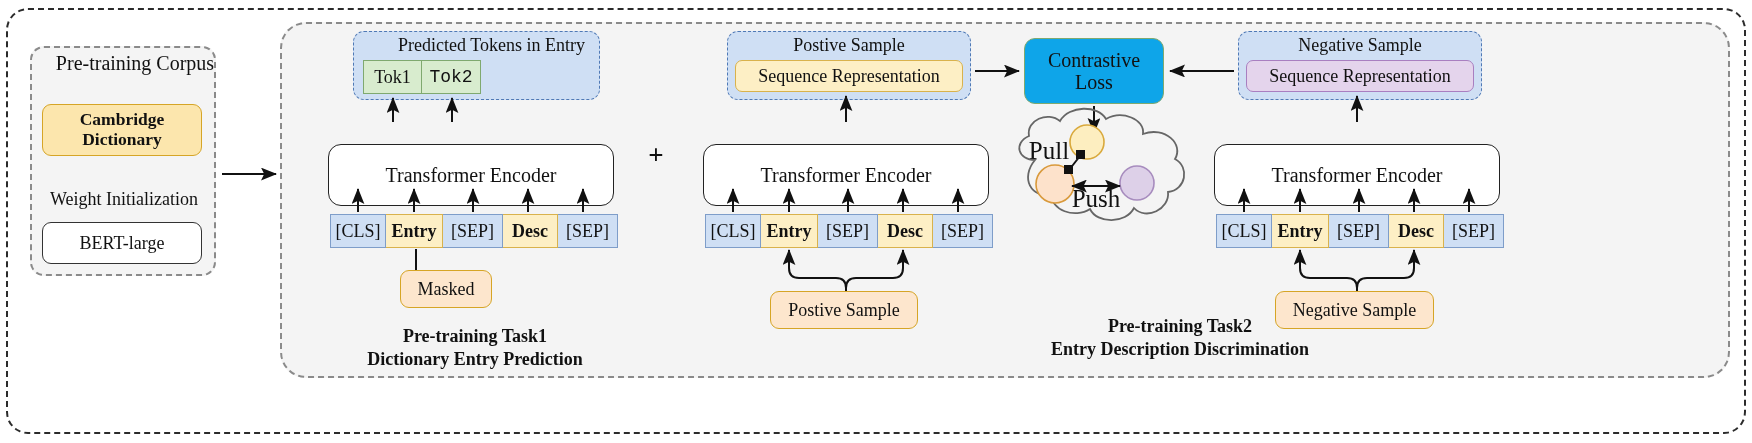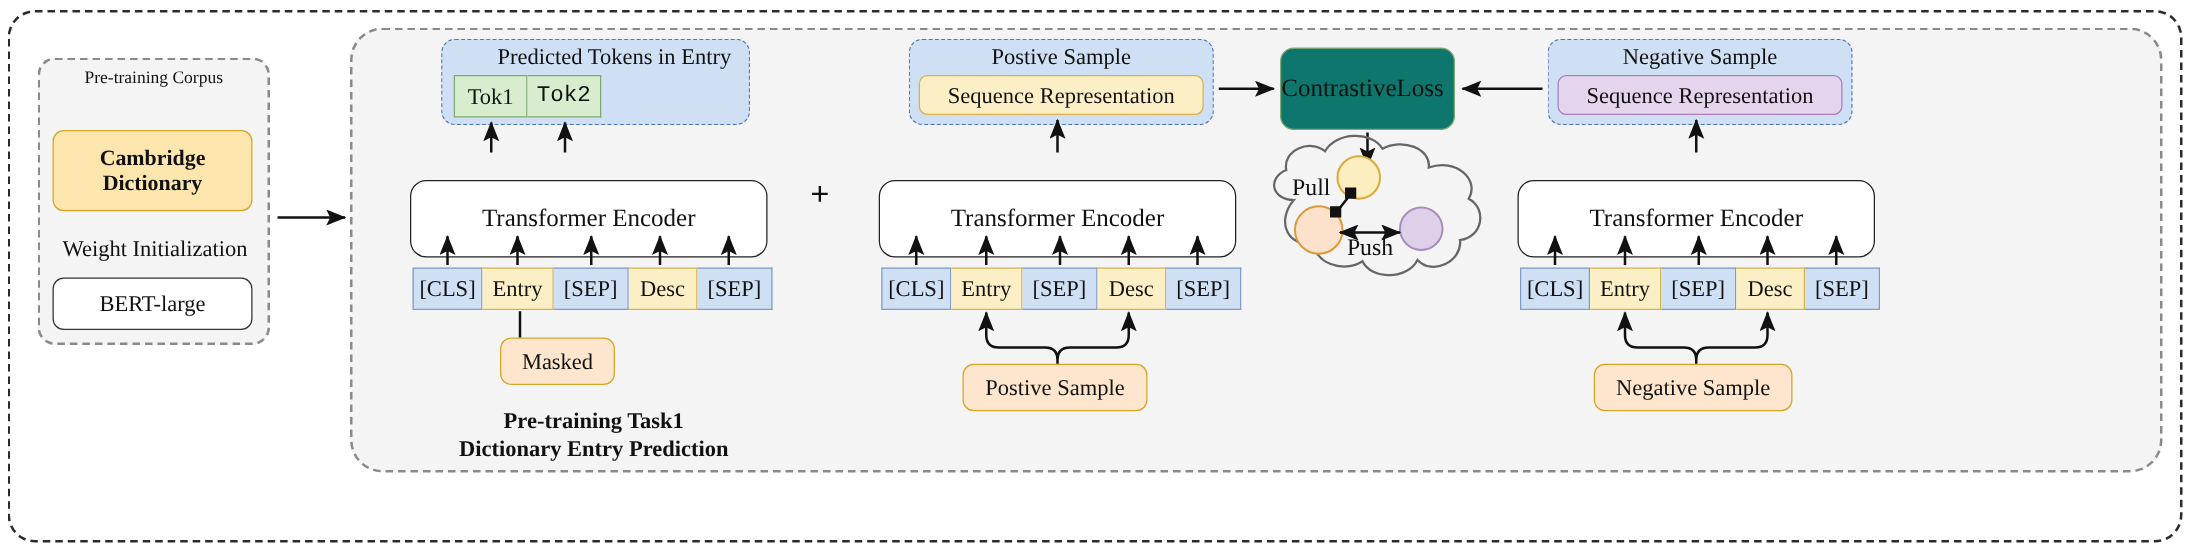--- a/index.html
+++ b/index.html
@@ -13,26 +13,26 @@
     left:6px;top:8px;width:1740px;height:426px;
     border:2px dashed #2b2b2b;border-radius:22px;background:#ffffff;
   }
 
   
   .corpus-panel{
     left:30px;top:46px;width:186px;height:230px;
     border:2px dashed #8a8a8a;border-radius:14px;background:#f4f4f4;
   }
   .corpus-label{
-    left:30px;top:50px;width:186px;height:26px;
-    display:flex;align-items:center;justify-content:center;
-    font-size:14px;color:#111;
+    left:42px;top:50px;width:186px;height:26px;
+    display:flex;align-items:center;justify-content:center;
+    font-size:20px;color:#111;
   }
   .cambridge-box{
-    left:42px;top:104px;width:160px;height:65px;
+    left:42px;top:104px;width:160px;height:52px;
     background:#fce6ad;border:1.5px solid #d6a526;border-radius:9px;
     display:flex;flex-direction:column;align-items:center;justify-content:center;
     font-weight:bold;font-size:17.5px;color:#111;line-height:1.12;
   }
   .weight-label{
     left:26px;top:186px;width:196px;height:26px;
     display:flex;align-items:center;justify-content:center;
     font-size:18px;color:#111;
   }
   .bert-box{
@@ -53,21 +53,21 @@
     height:62px;background:#ffffff;border:1.8px solid #222;border-radius:13px;
     display:flex;align-items:center;justify-content:center;
     font-size:20px;color:#111;margin-top:20px;
   }
   .tokrow{height:34px;display:flex;}
   .tok{
     height:34px;border:1.2px solid #7e9dc9;background:#cfdff4;
     display:flex;align-items:center;justify-content:center;
     font-size:18px;color:#111;box-sizing:border-box;
   }
-  .tok.y{border-color:#d9b24c;background:#fdefc5;}
+  .tok.y{border-color:#d9b24c;background:#fdefc5;font-weight:bold;}
 
   .predbox{
     background:#cfdff4;border:1.7px dashed #4f79b5;border-radius:11px;
   }
   .predtitle{
     font-size:18px;color:#111;text-align:center;
   }
   .tokg{
     border:1.2px solid #7fa96f;background:#d8ecce;
     display:flex;align-items:center;justify-content:center;
@@ -87,37 +87,37 @@
   .seqrep.neg{background:#e4d4ec;border:1.5px solid #a97fc0;}
 
   .roundedtag{
     border:1.5px solid #d6a526;background:#fde6cd;border-radius:9px;
     display:flex;align-items:center;justify-content:center;
     font-size:18px;color:#111;box-sizing:border-box;height:38px;
   }
 
   .closs{
     left:1024px;top:38px;width:140px;height:66px;
-    background:#0f766e;border:1.6px solid #7fa96f;border-radius:11px;
-    display:flex;align-items:center;justify-content:flex-start;
+    background:#0ea5e9;border:1.6px solid #7fa96f;border-radius:11px;
+    display:flex;flex-direction:column;align-items:center;justify-content:center;
     font-size:20px;color:#111;line-height:1.1;
   }
 
   .plus{
     left:641px;top:140px;width:30px;height:30px;
     display:flex;align-items:center;justify-content:center;
     font-size:27px;font-weight:bold;color:#111;
   }
 
   .caption{
     text-align:center;font-weight:bold;font-size:18px;color:#111;line-height:1.25;
   }
 
   .pulllabel,.pushlabel{
-    font-size:19px;color:#111;display:flex;align-items:center;justify-content:center;
+    font-size:25px;color:#111;display:flex;align-items:center;justify-content:center;
   }
 
   svg{position:absolute;left:0;top:0;overflow:visible;pointer-events:none;}
 </style>
 </head>
 <body>
 
 <div id="canvas">
 
   <div class="abs outer-dash"></div>
@@ -192,20 +192,24 @@
   <div class="abs tokrow" style="left:1216px;top:214px;">
     <div class="tok" style="width:56px;">[CLS]</div>
     <div class="tok y" style="width:57px;border-left:none;">Entry</div>
     <div class="tok" style="width:60px;border-left:none;">[SEP]</div>
     <div class="tok y" style="width:55px;border-left:none;">Desc</div>
     <div class="tok" style="width:60px;border-left:none;">[SEP]</div>
   </div>
 
   <div class="abs roundedtag" style="left:1275px;top:291px;width:159px;">Negative Sample</div>
 
+  <div class="abs caption" style="left:860px;top:315px;width:640px;">
+    <div>Pre-training Task2</div>
+    <div>Entry Description Discrimination</div>
+  </div>
 
   <svg width="1752" height="443">
     <defs>
       <marker id="ar" markerWidth="9" markerHeight="9" refX="7.5" refY="3.2" orient="auto" markerUnits="strokeWidth">
         <path d="M0,0 L8,3.2 L0,6.4 L1.6,3.2 z" fill="#111"></path>
       </marker>
       <marker id="ar2" markerWidth="9" markerHeight="9" refX="7.5" refY="3.2" orient="auto" markerUnits="strokeWidth">
         <path d="M0,0 L8,3.2 L0,6.4 L1.6,3.2 z" fill="#111"></path>
       </marker>
       <marker id="arb" markerWidth="9" markerHeight="9" refX="0.6" refY="3.2" orient="auto" markerUnits="strokeWidth">

